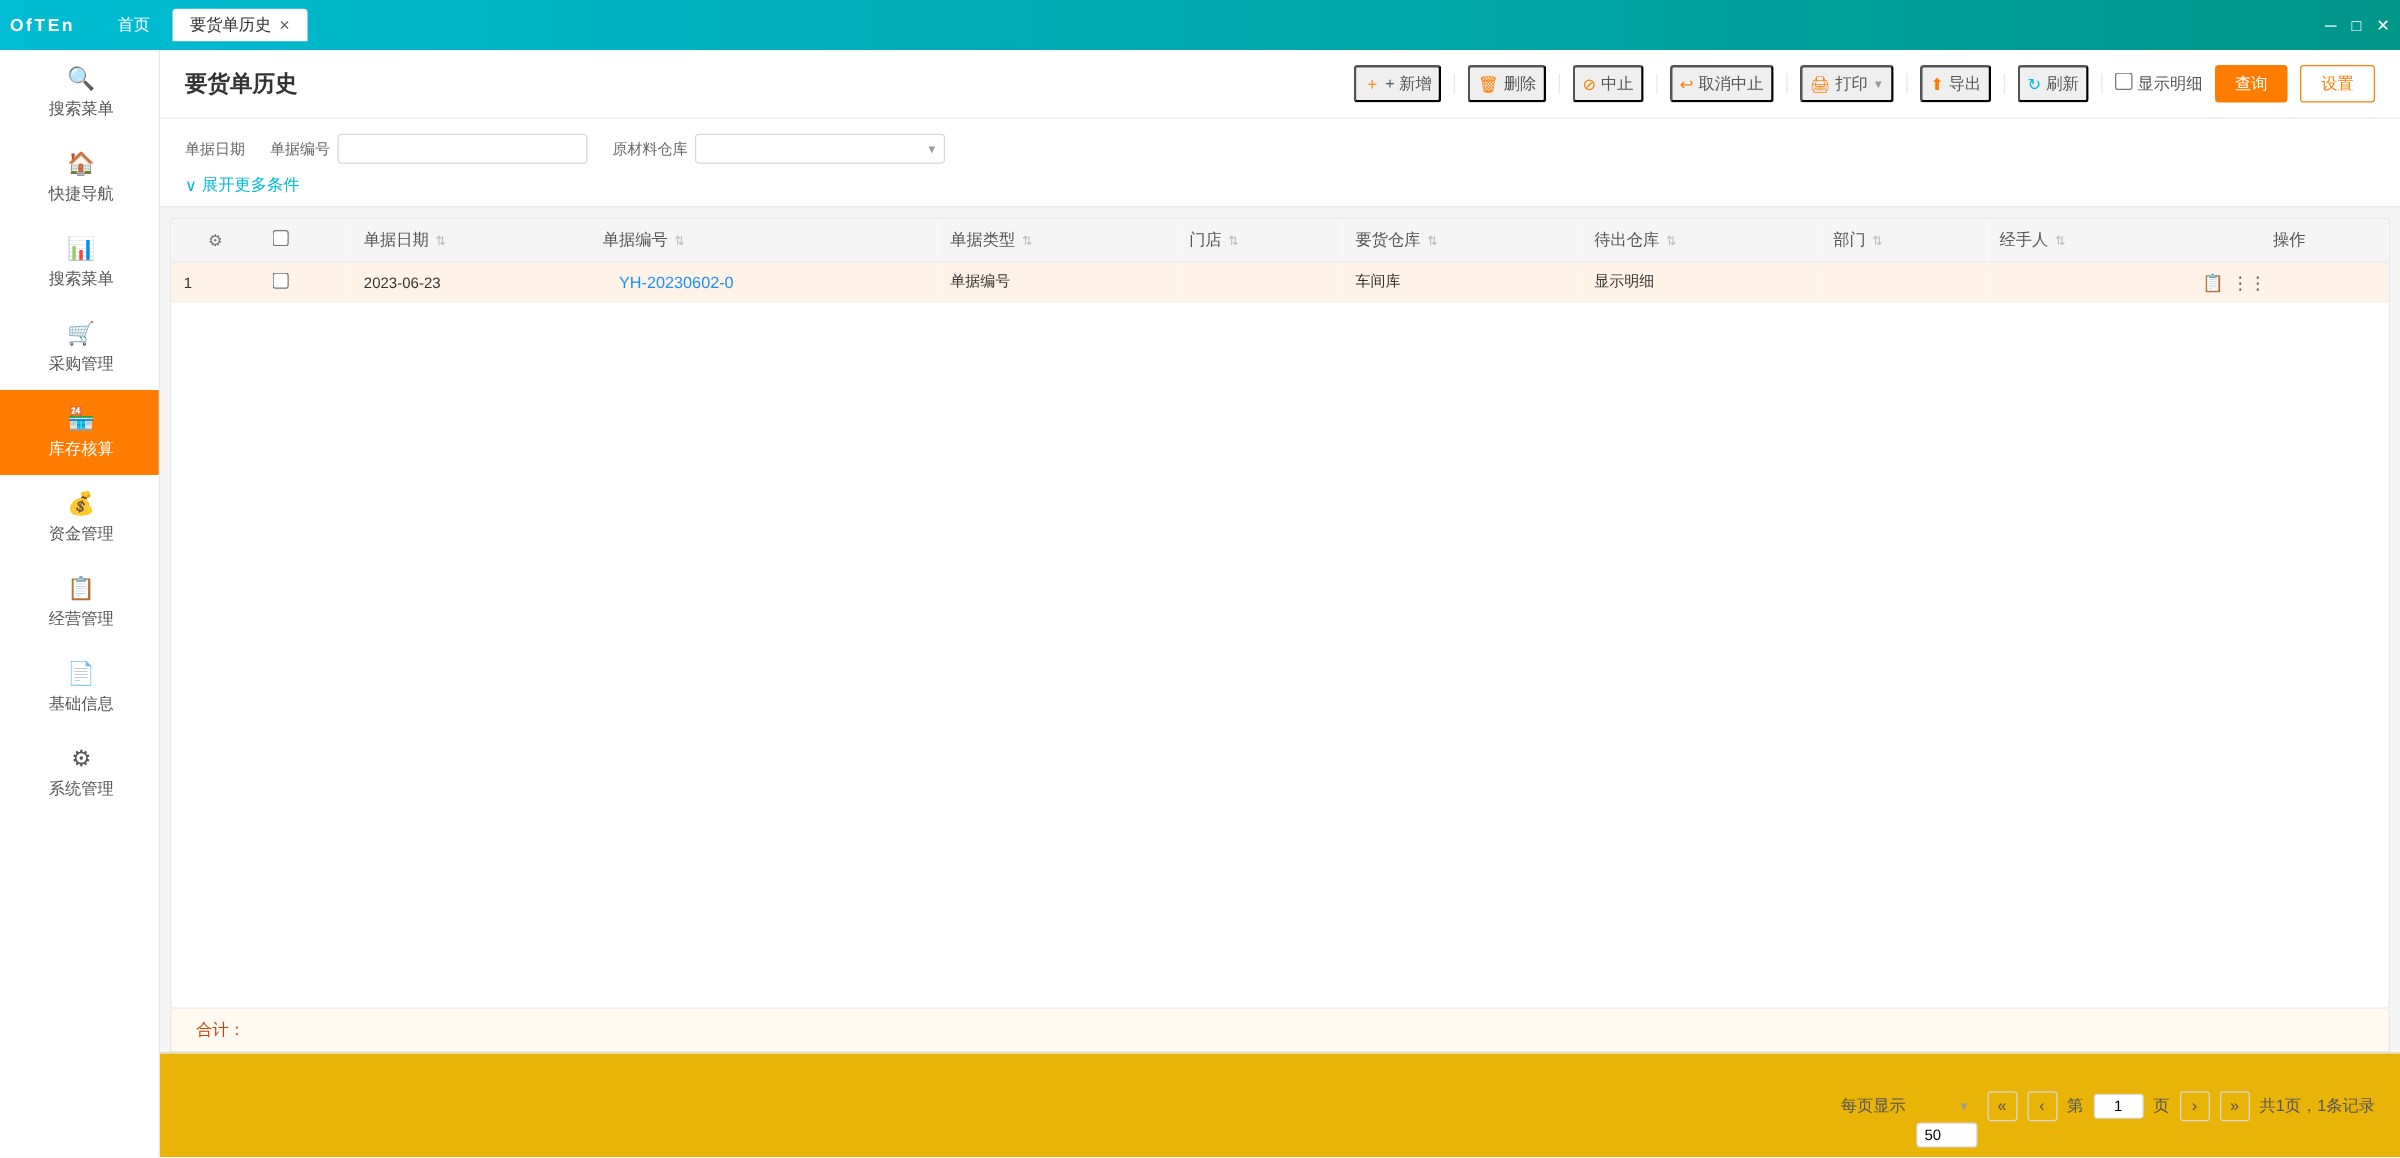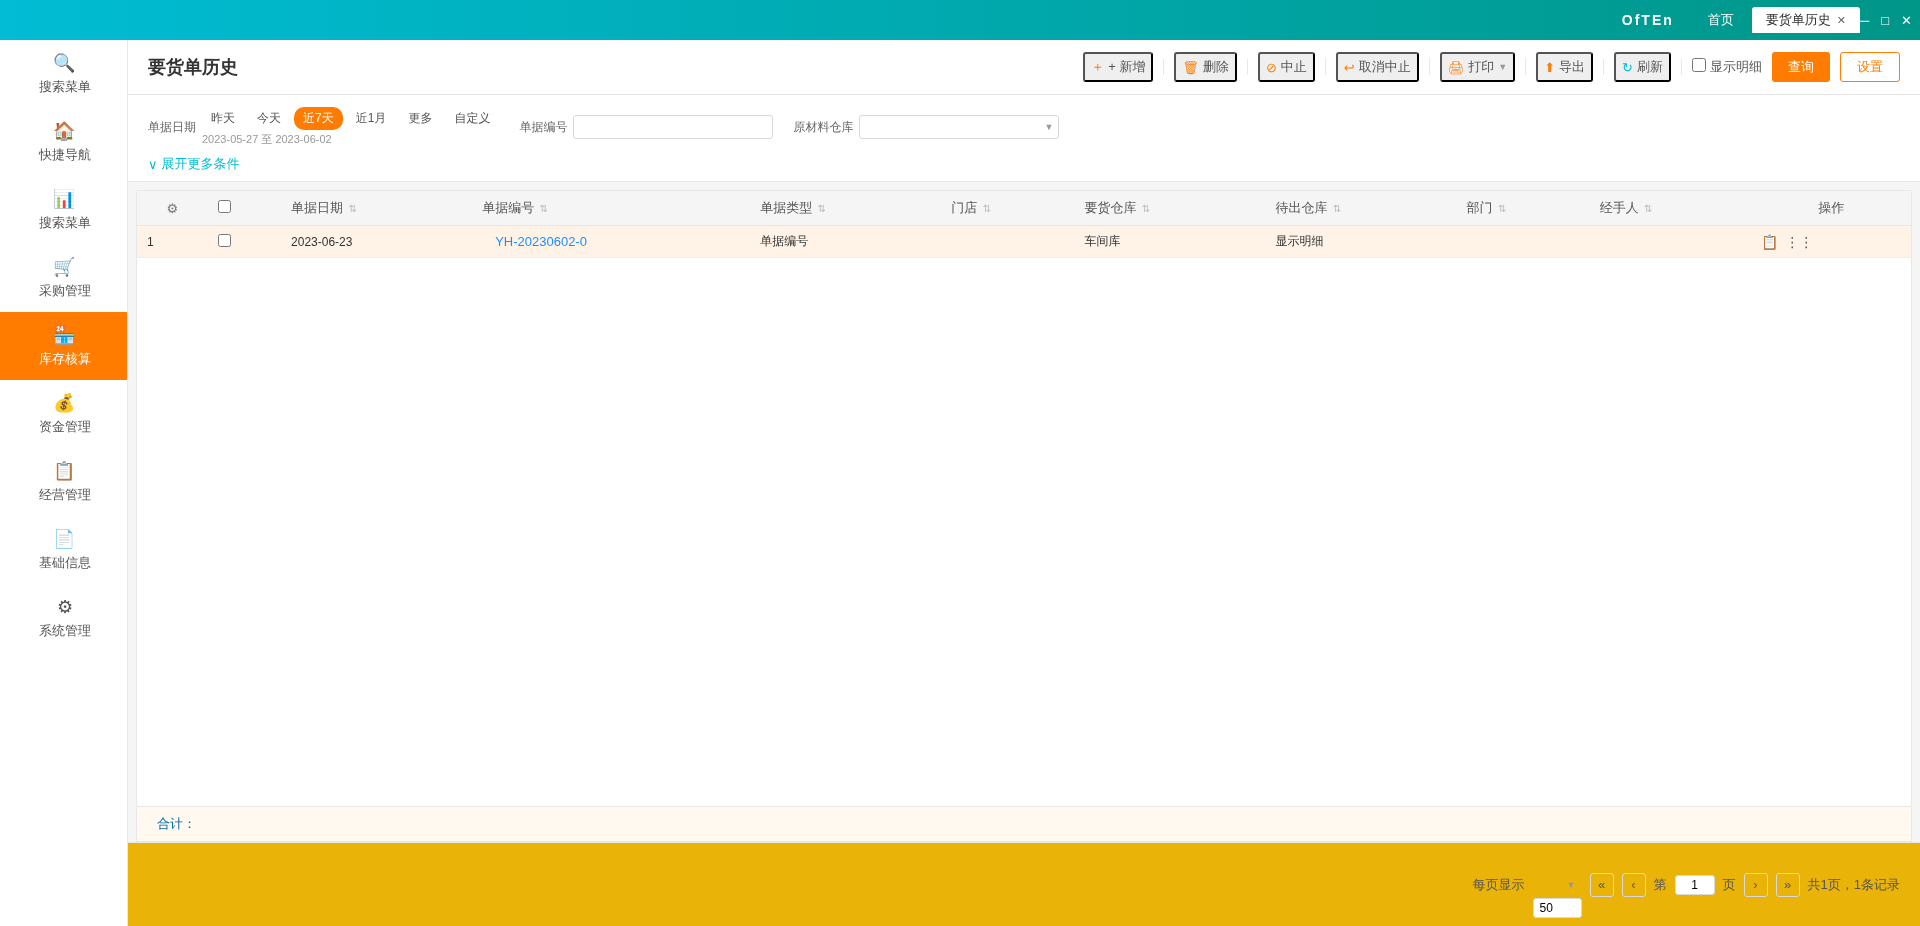--- a/index.html
+++ b/index.html
@@ -8,21 +8,21 @@
     
     .top-bar {
       height: 40px;
       background: linear-gradient(to right, #00bcd4, #009688);
       display: flex;
       align-items: center;
       padding: 0 8px;
       color: white;
       flex-shrink: 0;
     }
-    .top-bar-tabs { display: flex; align-items: center; flex: 1; gap: 4px; justify-content: flex-end; }
+    .top-bar-tabs { display: flex; align-items: center; flex: 1; gap: 4px; }
     .tab-item {
       padding: 4px 14px;
       border-radius: 3px 3px 0 0;
       cursor: pointer;
       font-size: 13px;
       color: white;
       display: flex;
       align-items: center;
       gap: 6px;
     }
@@ -165,21 +165,21 @@
     
     .th-settings { text-align: center; }
     .settings-icon { cursor: pointer; color: #777; }
 
     
     .bottom-summary {
       background: #fff9f0;
       padding: 8px 20px;
       border-top: 1px solid #e8e8e8;
       font-size: 12px;
-      color: #0369a1;
+      color: #c2410c;
       flex-shrink: 0;
       margin: 0 8px;
       border: 1px solid #e8e8e8;
       border-top: none;
     }
 
     
     .pagination {
       background: #eab308;
       padding: 8px 20px;
@@ -317,31 +317,20 @@
         <button class="toolbar-btn-primary">查询</button>
         <button class="toolbar-btn-secondary">设置</button>
       </div>
     </div>
 
     <div class="filter-bar">
       <div class="filter-row">
 
         <div class="filter-item">
           <span class="filter-label">单据日期</span>
-          <div style="display:flex;flex-direction:column;">
-            <div class="date-filter-btns">
-              <span class="date-btn">昨天</span>
-              <span class="date-btn">今天</span>
-              <span class="date-btn active">近7天</span>
-              <span class="date-btn">近1月</span>
-              <span class="date-btn">更多</span>
-              <span class="date-btn">自定义</span>
-            </div>
-            <span class="date-range-text">2023-05-27 至 2023-06-02</span>
-          </div>
         </div>
 
         <div class="filter-item">
           <span class="filter-label">单据编号</span>
           <input class="filter-input" type="text" placeholder="" style="">
         </div>
 
         <div class="filter-item">
           <span class="filter-label">原材料仓库</span>
           <div class="select-wrapper">

